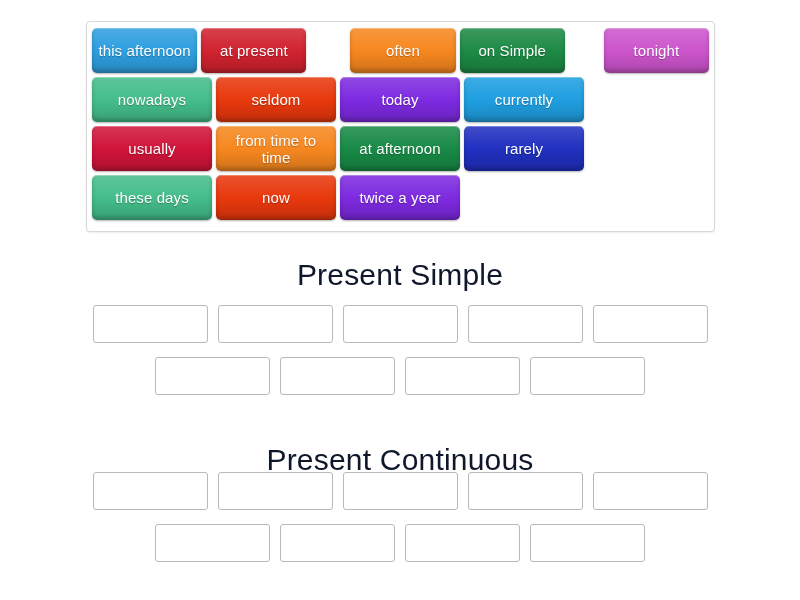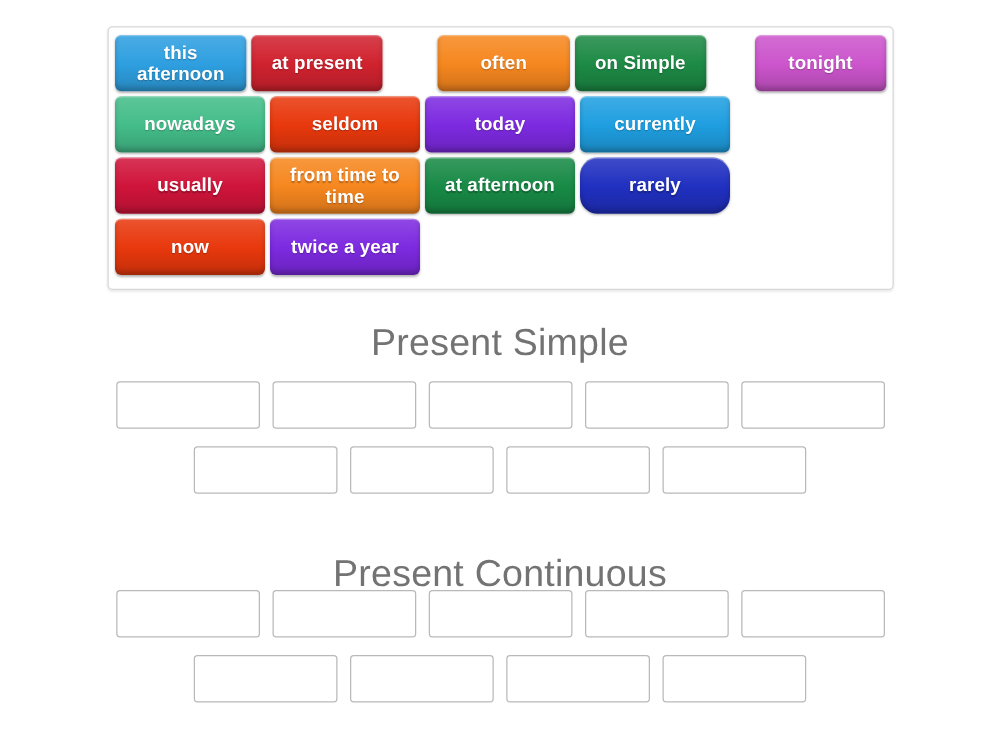--- a/index.html
+++ b/index.html
@@ -46,42 +46,42 @@
   .tile {
     width: 120px;
     height: 45px;
     border-radius: 5px;
     display: flex;
     align-items: center;
     justify-content: center;
     text-align: center;
     color: #ffffff;
     font-size: 15px;
-    font-weight: bold;
+    font-weight: normal;
     line-height: 17px;
     letter-spacing: 0.1px;
     text-shadow: 0 1px 1px rgba(0,0,0,0.28);
     padding: 14px 4px;
     cursor: move;
     box-shadow: inset 0 1px 0 rgba(255,255,255,0.32),
                 inset 0 -3px 4px rgba(0,0,0,0.20),
                 0 1px 2px rgba(0,0,0,0.30);
     user-select: none;
   }
 
   .tile-2line { line-height: 17px; }
 
   
   .zone-heading {
     position: absolute;
     width: 800px;
     text-align: center;
     font-size: 30px;
     font-weight: normal;
-    color: #737373;
+    color: #0f172a;
     letter-spacing: 0.2px;
   }
   #heading-ps { top: 258px; }
   #heading-pc { top: 443px; }
 
   
   .dropzone-group {
     position: absolute;
     left: 0;
     width: 800px;
@@ -121,23 +121,24 @@
         <div class="tile-row">
           <div class="tile" style="background: linear-gradient(rgb(94, 198, 154) 0%, rgb(68, 189, 138) 52%, rgb(57, 159, 116) 100%);">nowadays</div>
           <div class="tile" style="background: linear-gradient(rgb(235, 84, 47) 0%, rgb(232, 56, 13) 52%, rgb(195, 47, 11) 100%);">seldom</div>
           <div class="tile" style="background: linear-gradient(rgb(143, 72, 228) 0%, rgb(125, 42, 224) 52%, rgb(105, 35, 188) 100%);">today</div>
           <div class="tile" style="background: linear-gradient(rgb(62, 172, 228) 0%, rgb(31, 158, 224) 52%, rgb(26, 133, 188) 100%);">currently</div>
         </div>
         <div class="tile-row">
           <div class="tile" style="background: linear-gradient(rgb(215, 53, 86) 0%, rgb(208, 20, 58) 52%, rgb(175, 17, 49) 100%);">usually</div>
           <div class="tile tile-2line" style="background: linear-gradient(rgb(247, 152, 62) 0%, rgb(246, 135, 31) 52%, rgb(207, 113, 26) 100%);">from time to time</div>
           <div class="tile" style="background: linear-gradient(rgb(56, 154, 96) 0%, rgb(24, 138, 70) 52%, rgb(20, 116, 59) 100%);">at afternoon</div>
-          <div class="tile" style="background: linear-gradient(rgb(63, 77, 201) 0%, rgb(32, 48, 192) 52%, rgb(27, 40, 161) 100%); border-radius: 14px;">rarely</div>
+          <div class="tile" style="background: linear-gradient(rgb(63, 77, 201) 0%, rgb(32, 48, 192) 52%, rgb(27, 40, 161) 100%);">rarely</div>
         </div>
         <div class="tile-row">
+          <div class="tile" style="background: linear-gradient(rgb(94, 198, 154) 0%, rgb(68, 189, 138) 52%, rgb(57, 159, 116) 100%);">these days</div>
           <div class="tile" style="background: linear-gradient(rgb(235, 84, 47) 0%, rgb(232, 56, 13) 52%, rgb(195, 47, 11) 100%);">now</div>
           <div class="tile" style="background: linear-gradient(rgb(143, 72, 228) 0%, rgb(125, 42, 224) 52%, rgb(105, 35, 188) 100%);">twice a year</div>
         </div>
       </div>
   </div>
 
   <div class="zone-heading" id="heading-ps">Present Simple</div>
 
   <div class="dropzone-group" id="group-ps">
       <div class="dz-row">

